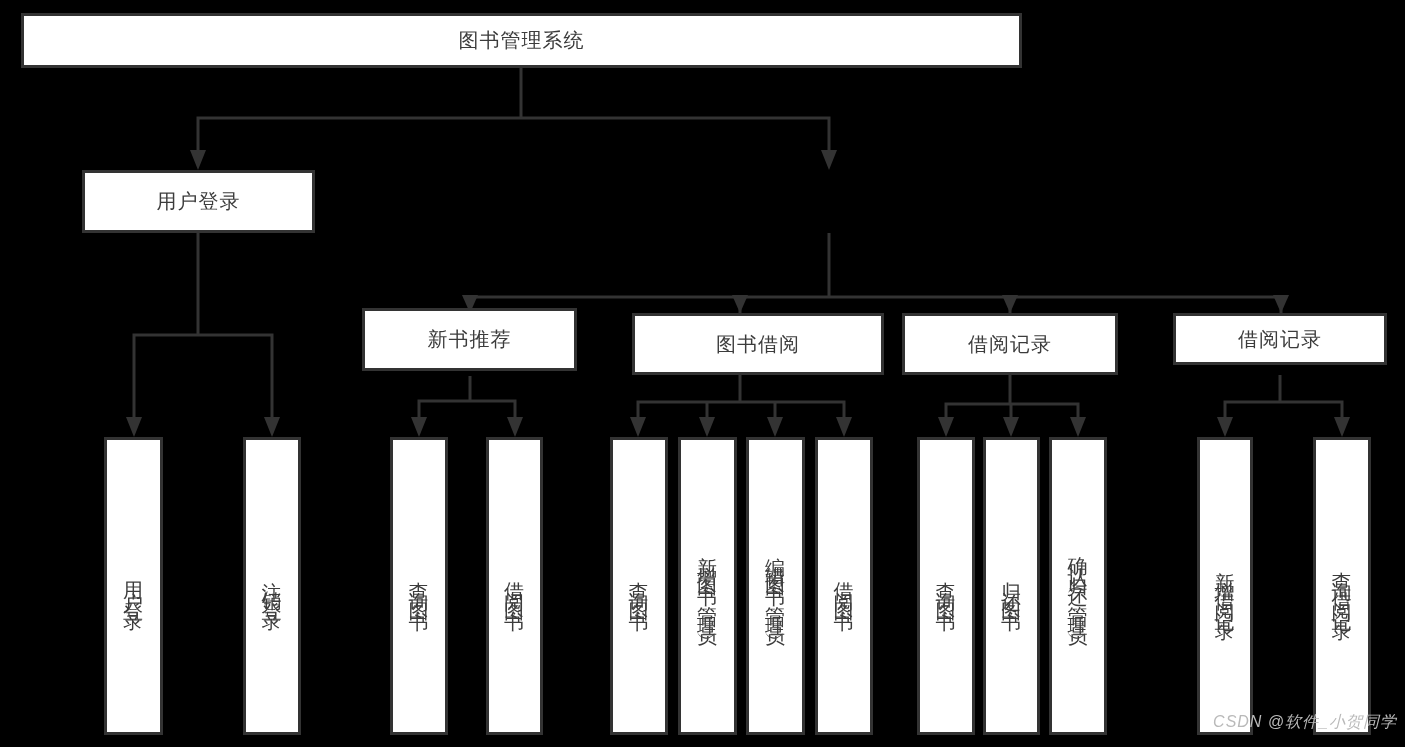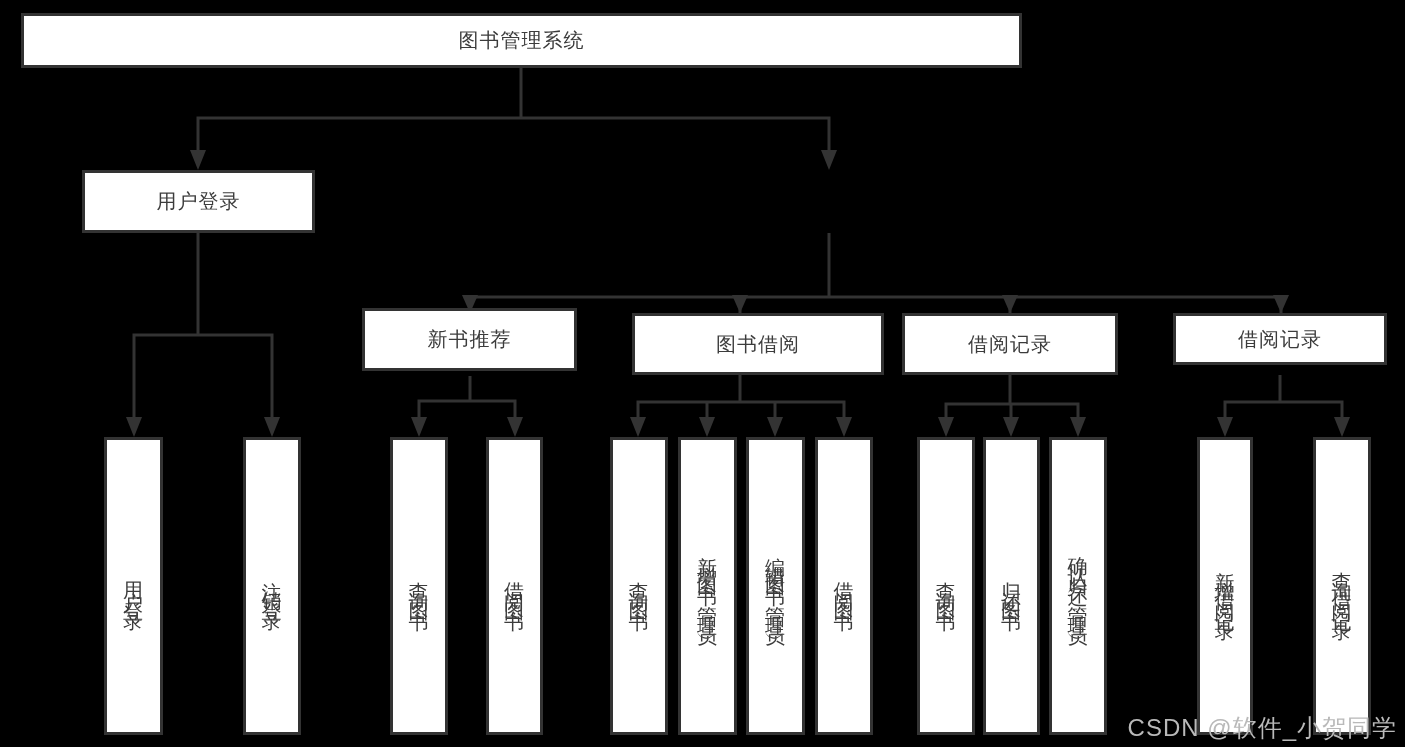--- a/index.html
+++ b/index.html
@@ -35,24 +35,25 @@
     writing-mode: vertical-rl;
     text-orientation: mixed;
     font-size: 20px;
     letter-spacing: 10px;
     line-height: 1;
   }
   .watermark {
     position: absolute;
     right: 8px;
     top: 712px;
-    font-size: 24px;
+    font-size: 16px;
     color: #b9b9b9;
     letter-spacing: 1px;
     white-space: nowrap;
+    font-style: italic;
   }
 </style>
 </head>
 <body>
 
 <div class="canvas">
 
   <svg class="connectors" viewBox="0 0 1405 747" xmlns="http://www.w3.org/2000/svg">
     <g stroke="#333333" stroke-width="3" fill="none">
 

